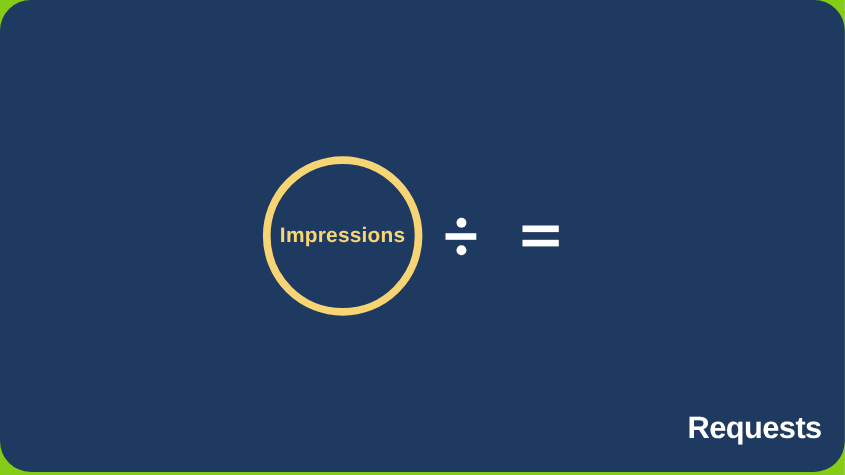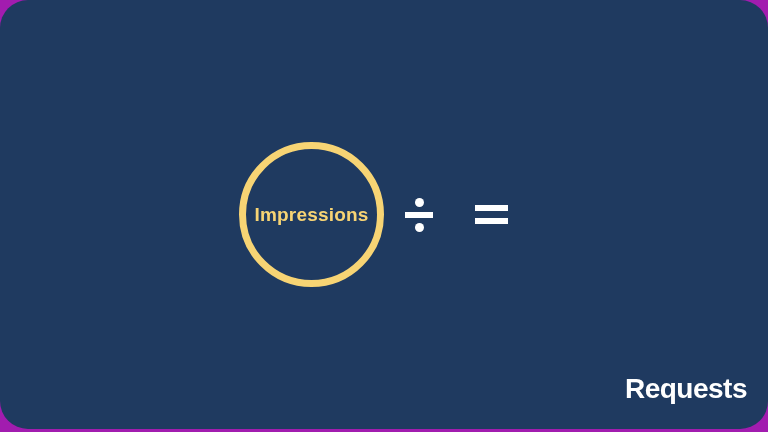--- a/index.html
+++ b/index.html
@@ -10,21 +10,21 @@
     width: 768px;
     height: 432px;
     background: #ffffff;
     font-family: "Liberation Sans", sans-serif;
     overflow: hidden;
   }
   .page {
     position: relative;
     width: 768px;
     height: 432px;
-    background: #a21caf;
+    background: #84cc16;
   }
   .card {
     position: absolute;
     top: 0;
     left: 0;
     width: 768px;
     height: 429px;
     border-radius: 28px;
     background: #1f3a60; 
   }

